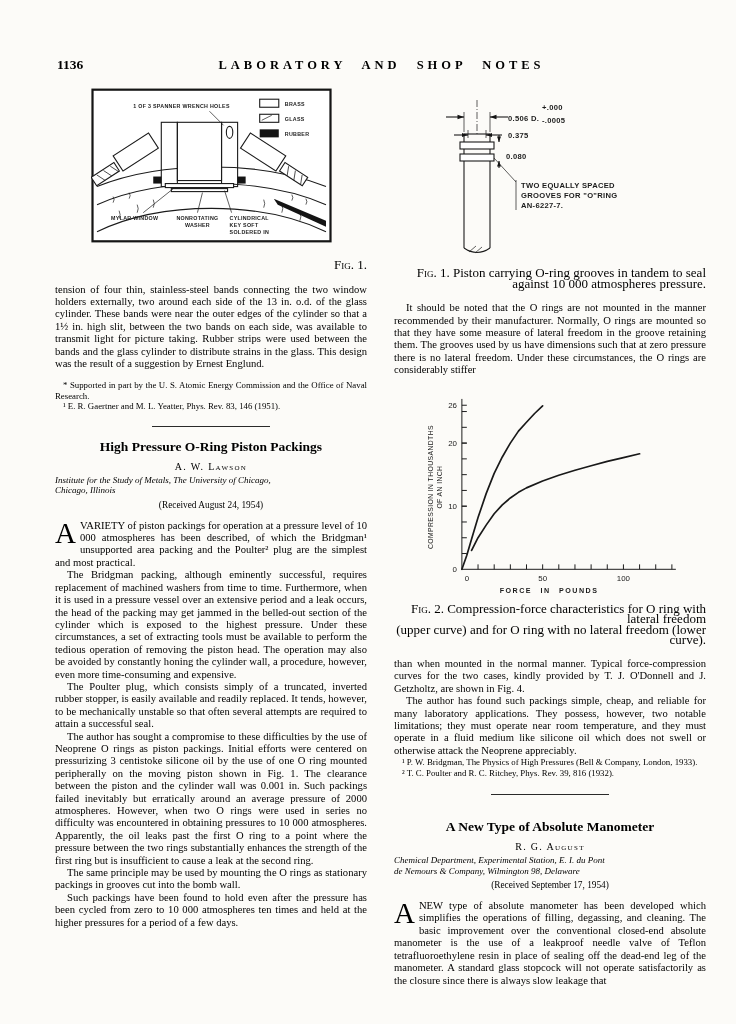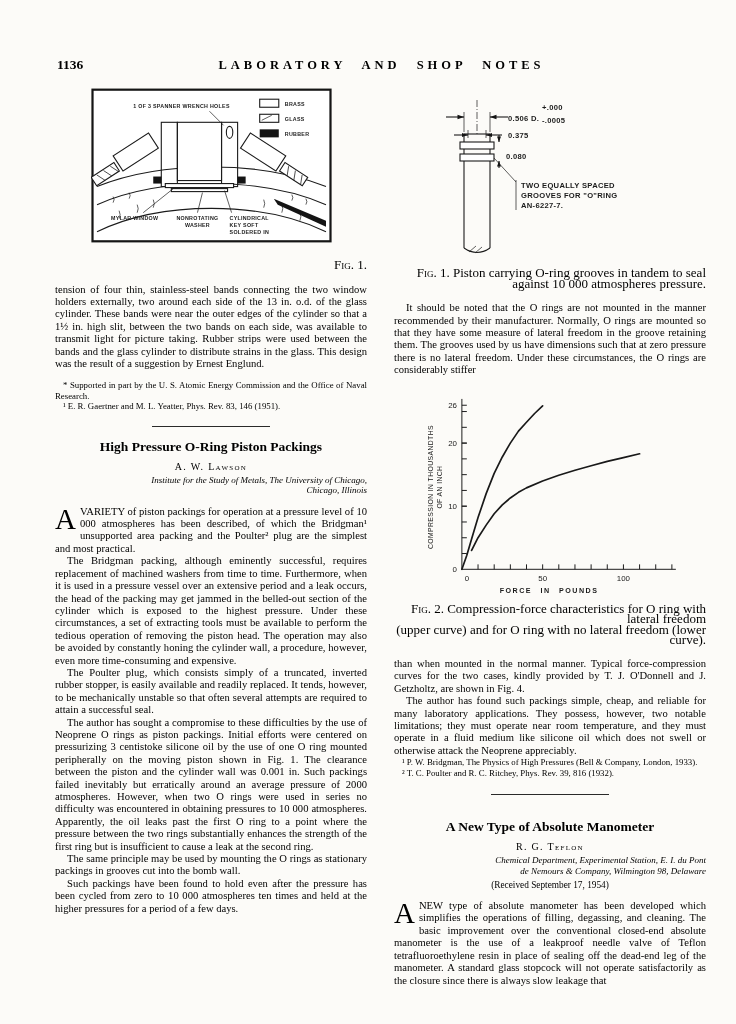--- a/index.html
+++ b/index.html
@@ -16,21 +16,21 @@
   #col-right{left:394px;}
   .body-p{text-align:justify;font-size:10.6px;line-height:12.4px;text-indent:12px;margin:0;}
   .noindent{text-indent:0;}
   .dropcap{float:left;font-size:29px;line-height:23px;margin:2px 4px 0 0;font-weight:400;}
   .caption{font-size:13px;line-height:10.6px;text-align:right;margin:0;}
   .smallcaps{font-variant:small-caps;}
   .footnote{font-size:8.8px;line-height:10.4px;text-align:justify;text-indent:8px;margin:0;}
   .rule{width:118px;border:0;border-top:1.2px solid #2a2a2a;margin:0 auto;}
   .art-title{font-size:13.5px;font-weight:700;text-align:center;margin:0;}
   .art-author{font-size:10px;text-align:center;font-variant:small-caps;letter-spacing:1.3px;margin:6px 0 0 0;}
-  .art-affil{font-size:9px;font-style:italic;text-align:right;line-height:10.5px;margin:3px 0 0 0;}
+  .art-affil{font-size:9px;font-style:italic;text-align:left;line-height:10.5px;margin:3px 0 0 0;}
   .art-received{font-size:9.3px;text-align:center;margin:4px 0 0 0;}
   
   svg{display:block;}
   svg text{font-family:"Liberation Sans", sans-serif;fill:#1b1b1b;}
   .f52{font-size:5.3px;font-weight:700;letter-spacing:0.3px;}
   .f75{font-size:7.6px;font-weight:700;letter-spacing:0.3px;}
   .ln{stroke:#1b1b1b;stroke-width:1.1;fill:none;}
   .thin{stroke:#1b1b1b;stroke-width:0.7;fill:none;}
   .blk{fill:#141414;stroke:none;}
   .wht{fill:#ffffff;}
@@ -127,20 +127,21 @@
     </div>
 
     <hr class="rule" style="margin-top:14px;">
 
     <h2 class="art-title" style="margin-top:12px;">High Pressure O-Ring Piston Packings</h2>
     <p class="art-author">A. W. Lawson</p>
     <p class="art-affil">
       <span>Institute for the Study of Metals, The University of Chicago,</span><br>
       <span>Chicago, Illinois</span>
     </p>
+    <p class="art-received">(Received August 24, 1954)</p>
 
     <p class="body-p noindent" style="margin-top:10px;"><span class="dropcap">A</span><span>VARIETY of piston packings for operation at a pressure level of 10 000 atmospheres has been described, of which the Bridgman¹ unsupported area packing and the Poulter² plug are the simplest and most practical.</span></p>
     <p class="body-p">The Bridgman packing, although eminently successful, requires replacement of machined washers from time to time. Furthermore, when it is used in a pressure vessel over an extensive period and a leak occurs, the head of the packing may get jammed in the belled-out section of the cylinder which is exposed to the highest pressure. Under these circumstances, a set of extracting tools must be available to perform the tedious operation of removing the piston head. The operation may also be avoided by constantly honing the cylinder wall, a procedure, however, even more time-consuming and expensive.</p>
     <p class="body-p">The Poulter plug, which consists simply of a truncated, inverted rubber stopper, is easily available and readily replaced. It tends, however, to be mechanically unstable so that often several attempts are required to attain a successful seal.</p>
     <p class="body-p">The author has sought a compromise to these difficulties by the use of Neoprene O rings as piston packings. Initial efforts were centered on pressurizing 3 centistoke silicone oil by the use of one O ring mounted peripherally on the moving piston shown in Fig. 1. The clearance between the piston and the cylinder wall was 0.001 in. Such packings failed inevitably but erratically around an average pressure of 2000 atmospheres. However, when two O rings were used in series no difficulty was encountered in obtaining pressures to 10 000 atmospheres. Apparently, the oil leaks past the first O ring to a point where the pressure between the two rings substantially enhances the strength of the first ring but is insufficient to cause a leak at the second ring.</p>
     <p class="body-p">The same principle may be used by mounting the O rings as stationary packings in grooves cut into the bomb wall.</p>
     <p class="body-p">Such packings have been found to hold even after the pressure has been cycled from zero to 10 000 atmospheres ten times and held at the higher pressures for a period of a few days.</p>
   </div>
 
   <div class="col" id="col-right">
@@ -268,21 +269,21 @@
     <p class="body-p">The author has found such packings simple, cheap, and reliable for many laboratory applications. They possess, however, two notable limitations; they must operate near room temperature, and they must operate in a fluid medium like silicone oil which does not swell or otherwise attack the Neoprene appreciably.</p>
 
     <div style="margin-top:0;">
       <p class="footnote">¹ P. W. Bridgman, The Physics of High Pressures (Bell &amp; Company, London, 1933).</p>
       <p class="footnote">² T. C. Poulter and R. C. Ritchey, Phys. Rev. 39, 816 (1932).</p>
     </div>
 
     <hr class="rule" style="margin-top:16px;">
 
     <h2 class="art-title" style="margin-top:24px;">A New Type of Absolute Manometer</h2>
-    <p class="art-author">R. G. Teflon</p>
+    <p class="art-author">R. G. August</p>
     <p class="art-affil">
       <span>Chemical Department, Experimental Station, E. I. du Pont</span><br>
       <span>de Nemours &amp; Company, Wilmington 98, Delaware</span>
     </p>
     <p class="art-received">(Received September 17, 1954)</p>
 
     <p class="body-p noindent" style="margin-top:10px;"><span class="dropcap">A</span><span>NEW type of absolute manometer has been developed which simplifies the operations of filling, degassing, and cleaning. The basic improvement over the conventional closed-end absolute manometer is the use of a leakproof needle valve of Teflon tetrafluoroethylene resin in place of sealing off the dead-end leg of the manometer. A standard glass stopcock will not operate satisfactorily as the closure since there is always slow leakage that</span></p>
   </div>
 
 </div>

